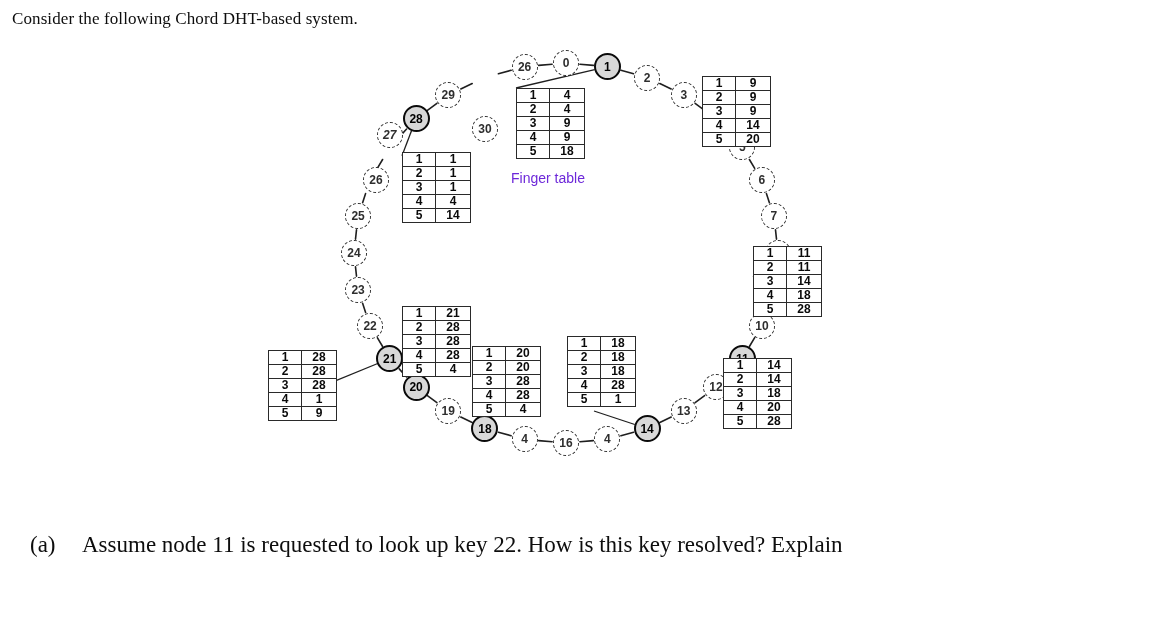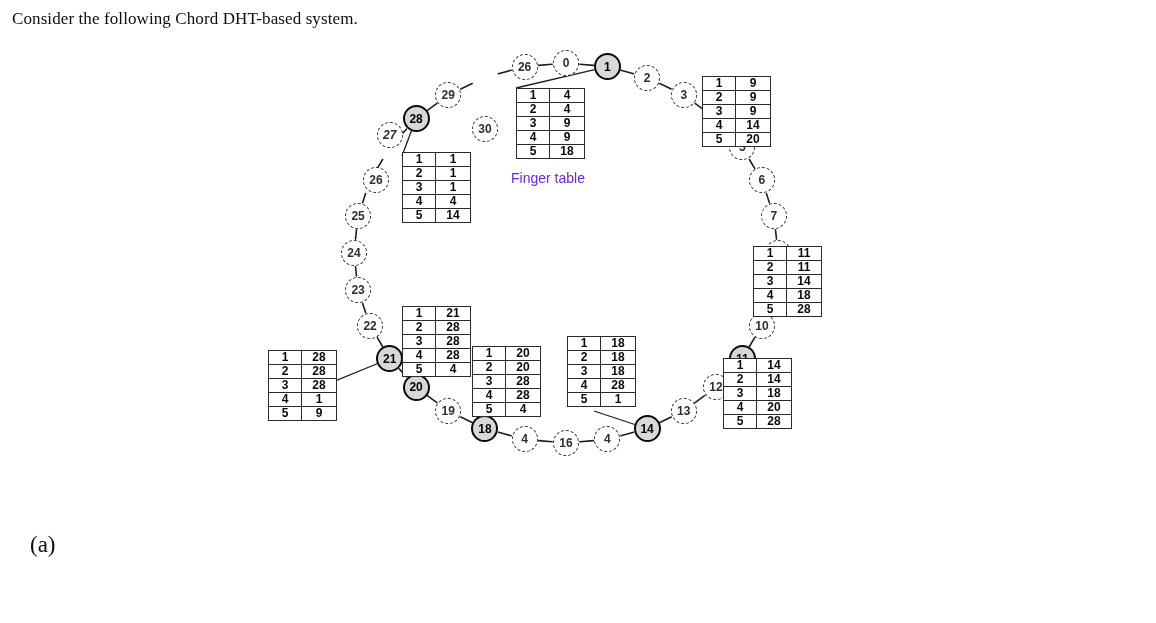--- a/index.html
+++ b/index.html
@@ -437,16 +437,17 @@
             </tr>
           </tbody>
         </table>
       </div>
     <div class="ftable-caption" style="left:511px; top:122px;">Finger table</div>
   </div>
 
   <div class="question">
     <span class="q-label">(a)</span>
     <span class="q-body">
+      <span class="q-line">Assume node 11 is requested to look up key 22.  How is this key resolved?  Explain</span>
     </span>
   </div>
 
 </div>
 
 </body></html>

